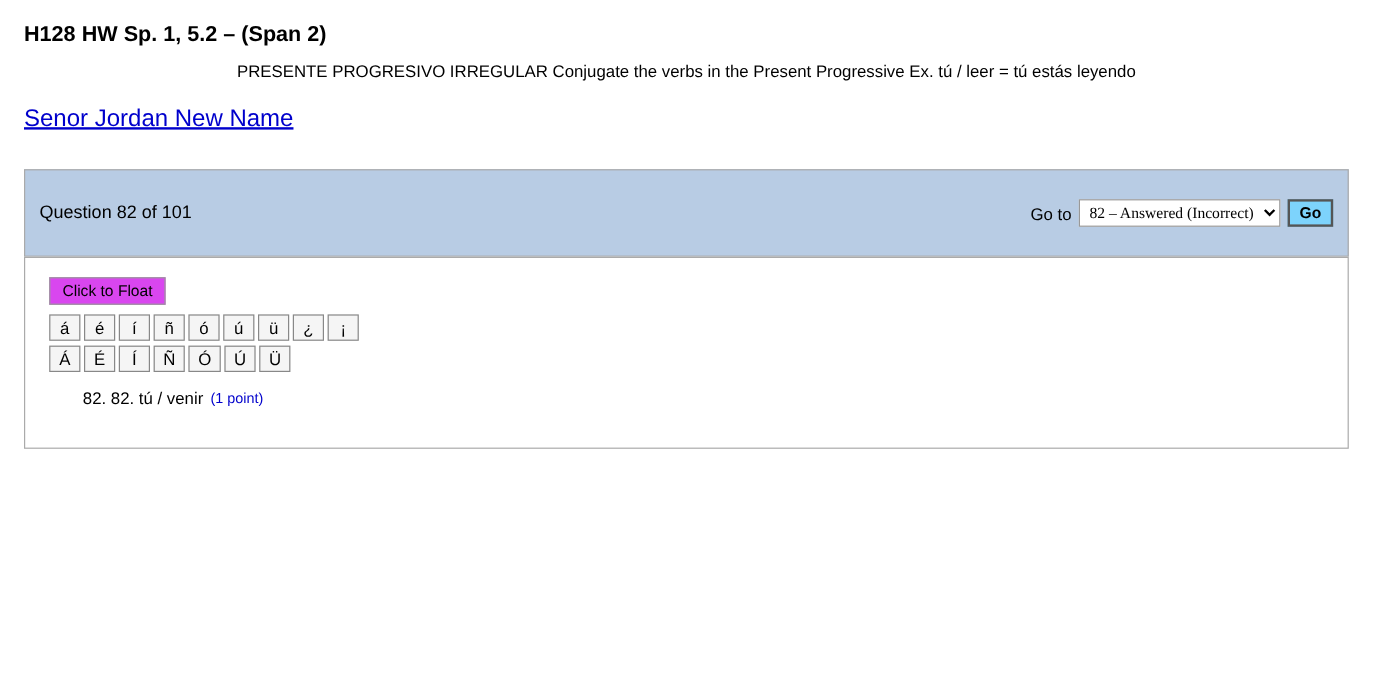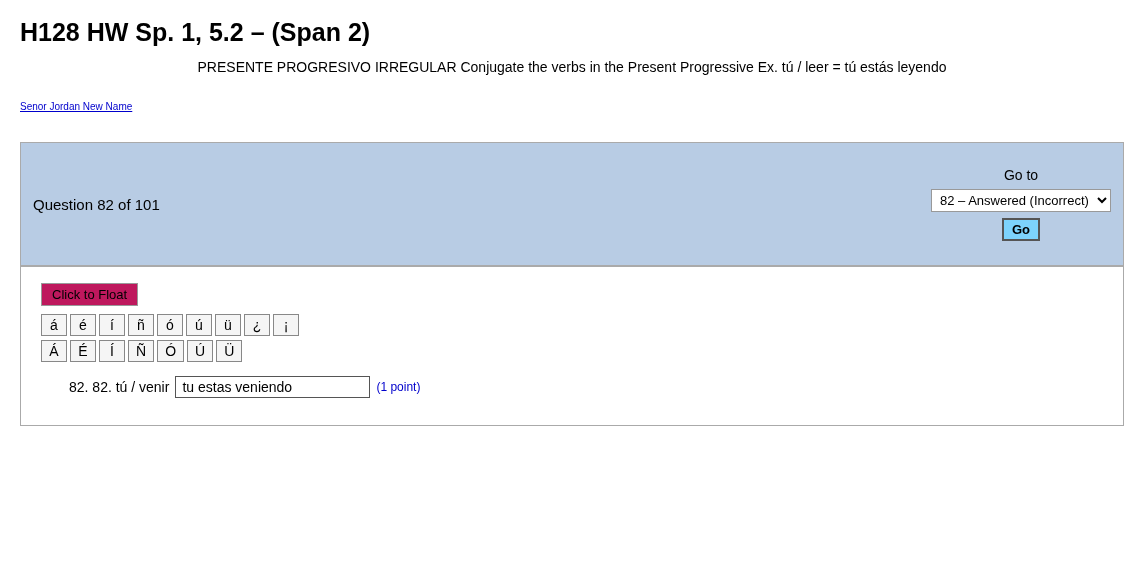--- a/index.html
+++ b/index.html
@@ -4,81 +4,81 @@
   <style>
     * { box-sizing: border-box; margin: 0; padding: 0; }
     body {
       font-family: Arial, sans-serif;
       background: #fff;
       color: #000;
       font-size: 15px;
       padding: 18px 20px;
     }
     .page-title {
-      font-size: 25px;
+      font-size: 18px;
       font-weight: bold;
       margin-bottom: 10px;
     }
     .instructions {
       font-size: 14px;
       margin-bottom: 18px;
       line-height: 1.5;
       text-align: center;
     }
     .student-name-link {
       color: #0000cc;
       text-decoration: underline;
-      font-size: 10px;
+      font-size: 20px;
       cursor: pointer;
       display: inline-block;
       margin-bottom: 30px;
     }
     .question-bar {
       background: #b8cce4;
       border: 1px solid #aaa;
       padding: 24px 12px;
       display: flex;
       align-items: center;
       justify-content: space-between;
       margin-bottom: 0;
     }
     .question-bar-right {
       display: flex;
       align-items: center;
       gap: 6px;
       font-size: 14px;
-      flex-direction: column;
     }
     .goto-label {
       font-size: 14px;
     }
     .goto-select {
       font-size: 13px;
       border: 1px solid #999;
       padding: 2px 4px;
       background: #fff;
+      font-family: Liberation Serif, serif;
     }
     .goto-button {
       background: #7dd3fc;
       border: 2px solid #555;
       font-size: 13px;
       font-weight: bold;
       padding: 2px 8px;
       cursor: pointer;
       min-width: 32px;
     }
     .content-box {
       border: 1px solid #aaa;
       padding: 16px 20px 20px 20px;
       background: #fff;
       min-height: 160px;
     }
     .float-button {
       border: 1px solid #999;
-      background: #be185d;
+      background: #d946ef;
       font-size: 13px;
       padding: 3px 10px;
       cursor: pointer;
       margin-bottom: 8px;
       display: inline-block;
     }
     .special-chars-row {
       display: flex;
       flex-wrap: wrap;
       gap: 3px;
@@ -154,19 +154,18 @@
       <button class="char-btn">É</button>
       <button class="char-btn">Í</button>
       <button class="char-btn">Ñ</button>
       <button class="char-btn">Ó</button>
       <button class="char-btn">Ú</button>
       <button class="char-btn">Ü</button>
     </div>
 
   <div class="question-line">
     <span>82. 82. tú / venir</span>
-    <input class="answer-input" type="text" id="answer-input" value="tu estas veniendo" style="">
     <span class="point-label">(1 point)</span>
   </div>
 </div>
 
 
 
 
 </body></html>

